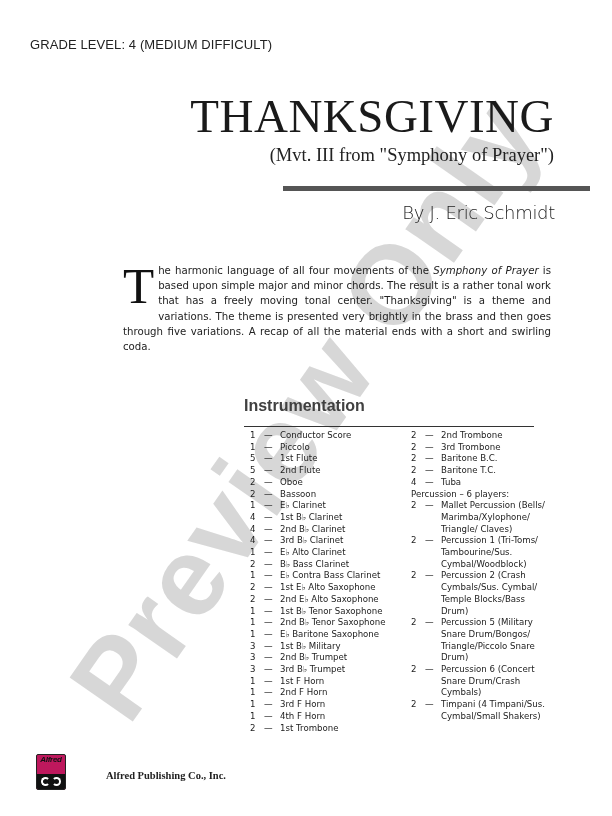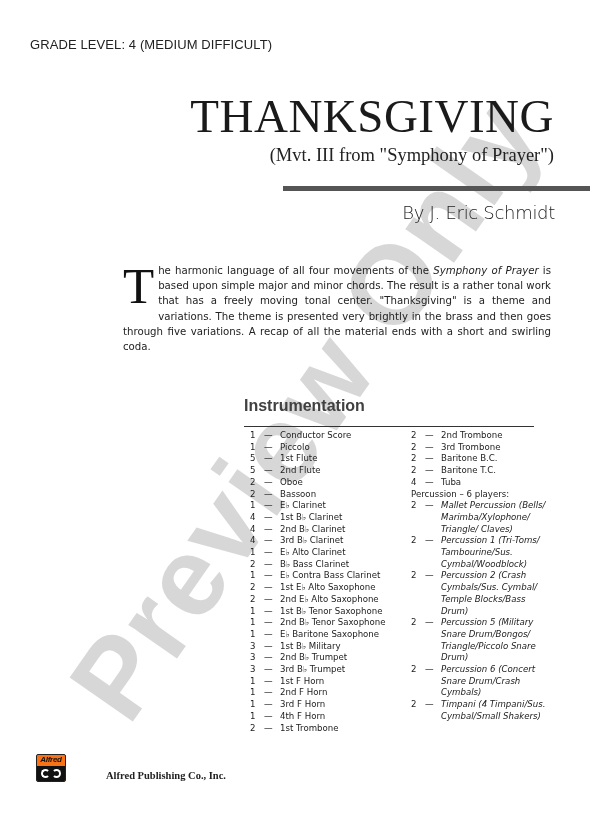--- a/index.html
+++ b/index.html
@@ -13,23 +13,23 @@
   .dropcap { float:left; font-family:"Liberation Serif", serif; font-size:51px; line-height:40px; height:44px; margin:3px 4px 0 0; color:#111; }
   .intro em { font-style:italic; }
   .instr-head { position:absolute; left:244px; top:396px; width:290px; border-bottom:1px solid #333; font-family:"Liberation Sans", sans-serif; font-weight:bold; font-size:16px; line-height:19px; padding-bottom:11px; color:#404040; }
   .col { position:absolute; font-family:"DejaVu Sans", sans-serif; font-size:8.6px; line-height:11.7px; color:#222; }
   .col-left { left:250px; top:430px; width:160px; }
   .col-right { left:411px; top:430px; width:170px; }
   .row { display:flex; white-space:nowrap; }
   .qty { width:14px; }
   .dash { width:16px; }
   .name { white-space:normal; }
-  .row.wrap .name { width:110px;font-style:italic; }
+  .row.wrap .name { width:110px; }
   .perc-label { white-space:nowrap; }
-  .logo { position:absolute; left:36px; top:754px; width:30px; height:28px; border:1.5px solid #222; border-radius:2px; background:#f97316; box-sizing:border-box; overflow:hidden; }
+  .logo { position:absolute; left:36px; top:754px; width:30px; height:36px; border:1.5px solid #222; border-radius:2px; background:#be185d; box-sizing:border-box; overflow:hidden; }
   .logo-top { font-family:"Liberation Sans", sans-serif; font-weight:bold; font-style:italic; font-size:8px; line-height:10px; text-align:center; color:#111; letter-spacing:-0.3px; }
   .logo-bottom { position:absolute; left:0; right:0; bottom:0; height:15px; background:#111; }
   .logo-bottom span { position:absolute; top:3px; width:9px; height:9px; border:2px solid #fff; border-radius:50%; box-sizing:border-box; }
   .logo-bottom .l1 { left:4px; border-right-color:transparent; }
   .logo-bottom .l2 { right:4px; border-left-color:transparent; }
   .publisher { position:absolute; left:74px; top:770px; font-family:"Liberation Serif", serif; font-size:10.5px; font-weight:bold; color:#222; white-space:nowrap;margin-left:32px; }
   .watermark { position:absolute; left:306px; top:408px; transform:translate(-50%,-50%) rotate(-55deg); font-family:"Liberation Sans", sans-serif; font-weight:bold; font-size:112px; color:rgba(190,190,190,0.62); white-space:nowrap; letter-spacing:2px; pointer-events:none; line-height:1; }
 </style>
 </head>
 <body>

